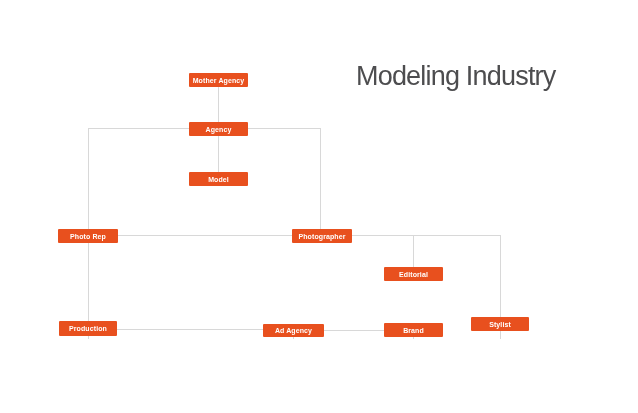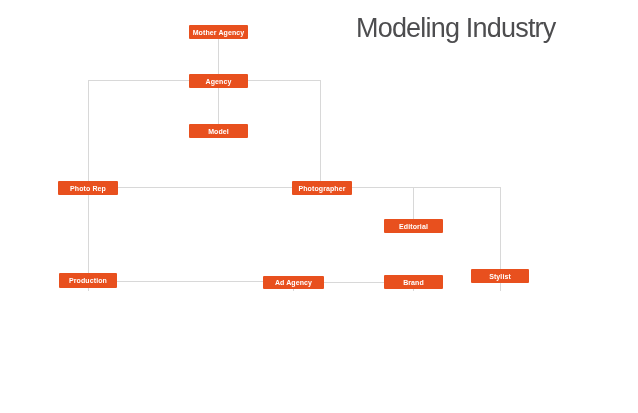--- a/index.html
+++ b/index.html
@@ -7,20 +7,21 @@
     padding: 0;
     background: #ffffff;
   }
   .canvas {
     position: relative;
     width: 638px;
     height: 291px;
     background: #ffffff;
     font-family: "Liberation Sans", sans-serif;
     overflow: hidden;
+    margin-top: 48px;
   }
   .title {
     position: absolute;
     left: 356px;
     top: 13px;
     margin: 0;
     font-size: 27px;
     font-weight: 200;
     letter-spacing: -0.8px;
     color: var(--title-color, #4d4d4f);

